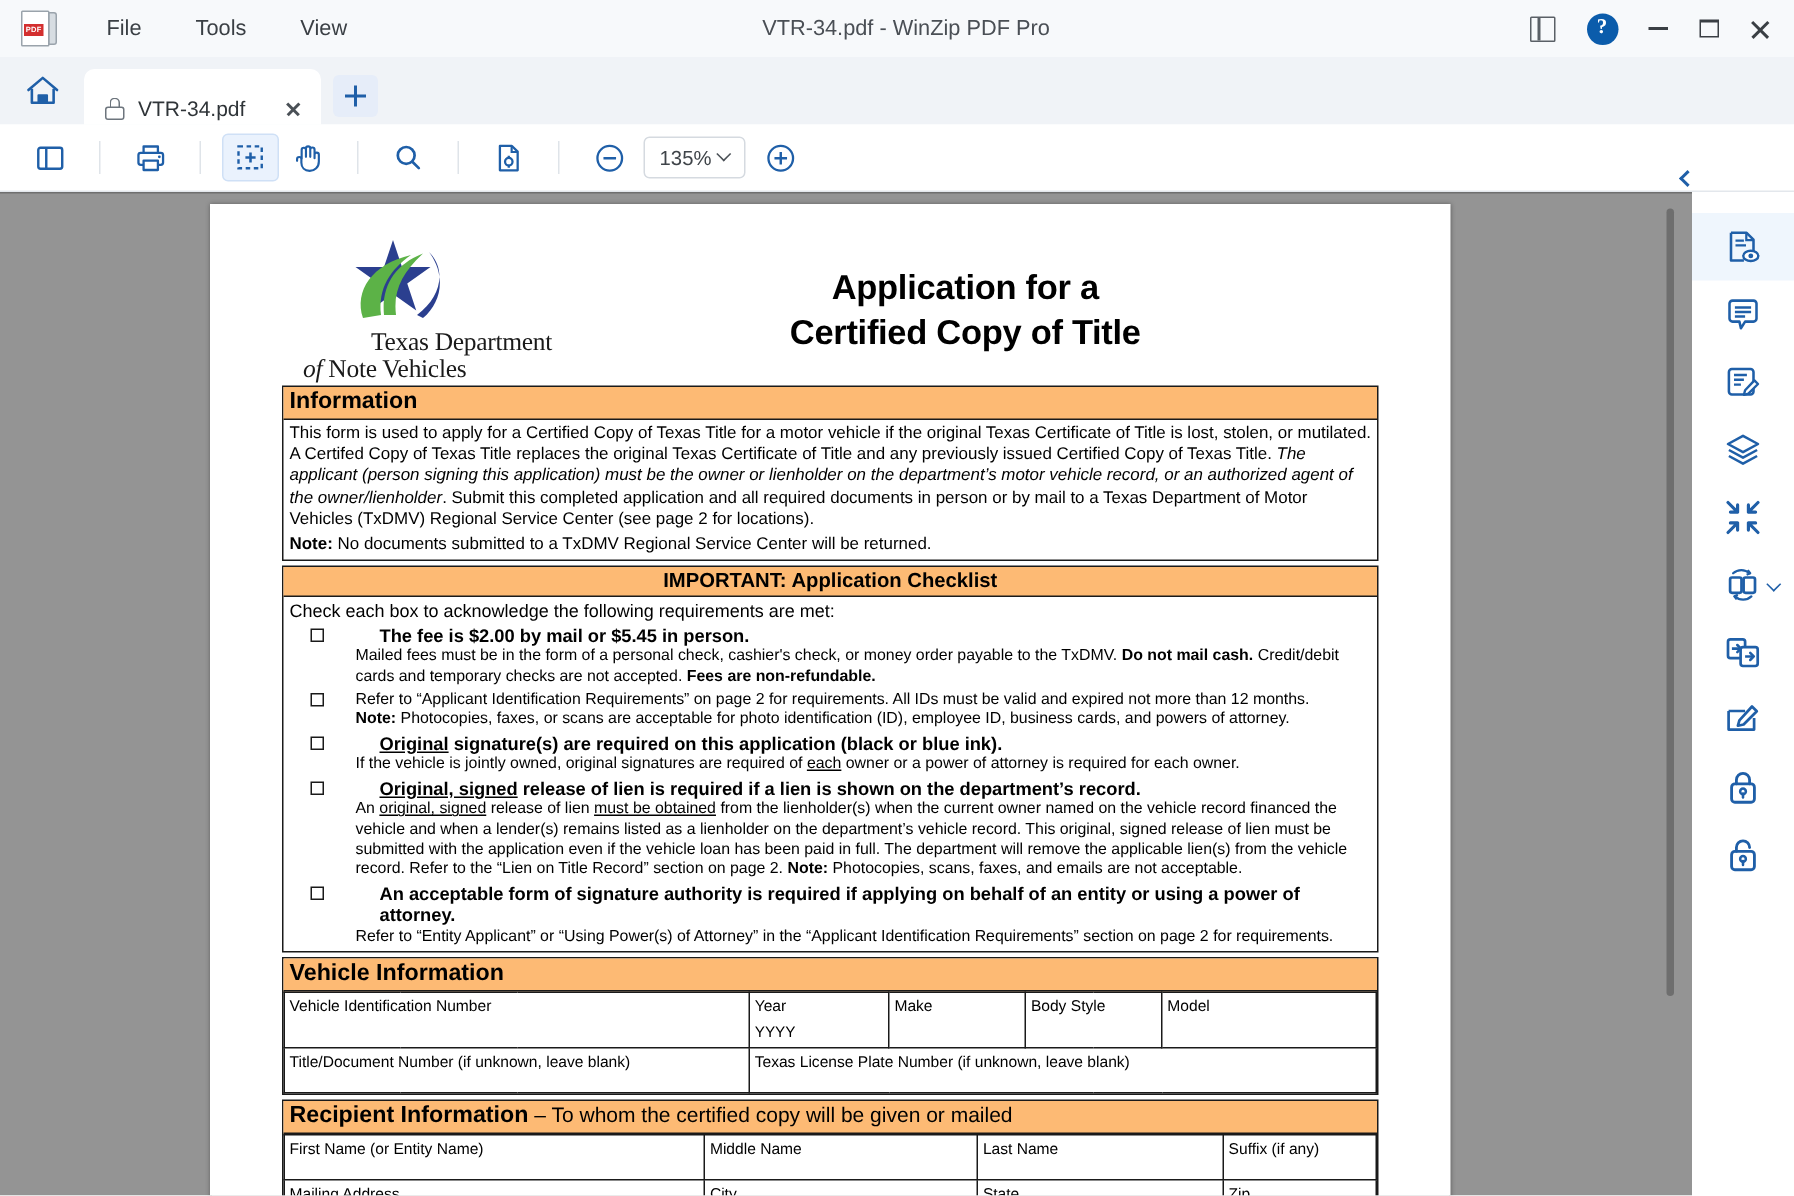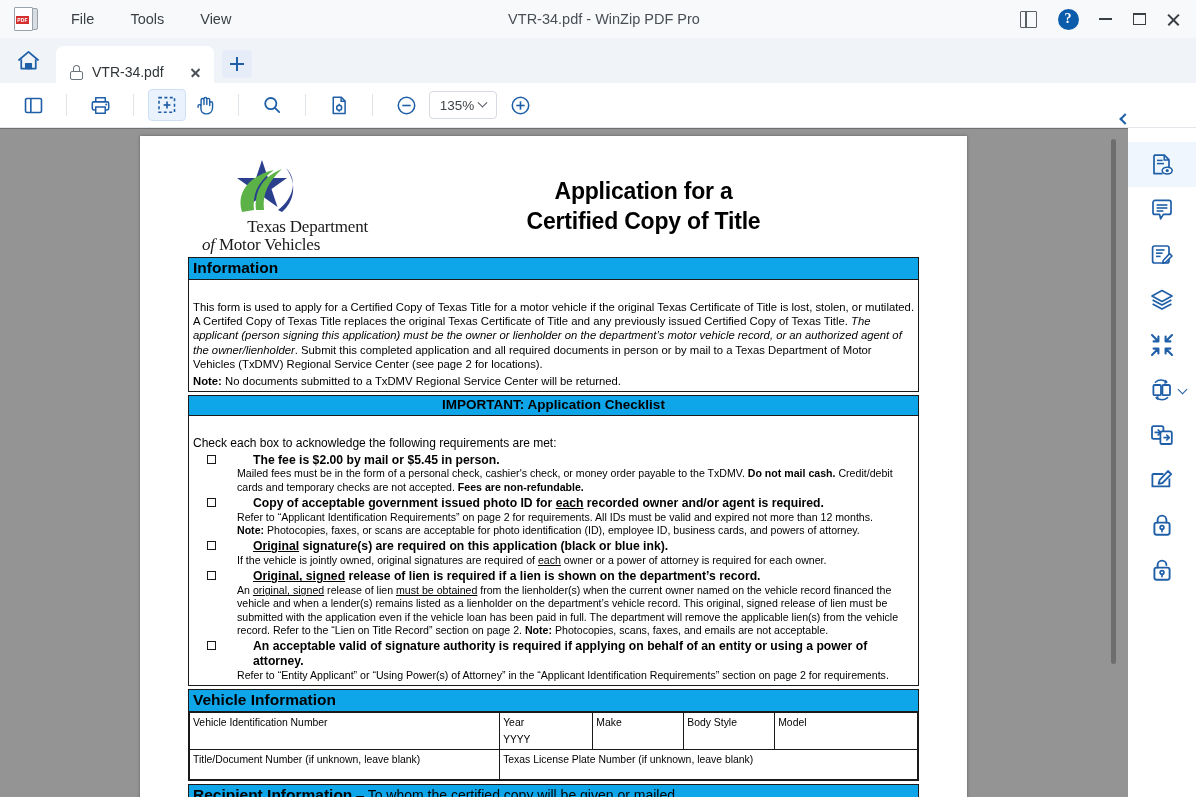--- a/index.html
+++ b/index.html
@@ -204,26 +204,26 @@
     line-height: 1.05; letter-spacing: -.2px;
   }
   .logo-txt2 i { font-style: italic; }
   .doc-title {
     flex: 1; text-align: center; font-size: 23px; font-weight: bold;
     line-height: 1.32; padding-top: 22px; letter-spacing: -.2px;
   }
 
   .sec { border: 1.3px solid #1a1a1a; margin-top: 3px; }
   .sec-hdr {
-    background: #0ea5e9; border-bottom: 1.3px solid #1a1a1a;
+    background: #fdba74; border-bottom: 1.3px solid #1a1a1a;
     font-size: 15.5px; font-weight: bold; padding: 1px 4px; line-height: 1.22;
   }
   .sec-hdr.ctr { text-align: center; font-size: 13.5px; }
   .sec-hdr .sub { font-weight: normal; font-size: 14px; }
-  .sec-body { padding: 20px 4px 3px 4px; font-size: 11.3px; line-height: 1.26; }
+  .sec-body { padding: 2px 4px 3px 4px; font-size: 11.3px; line-height: 1.26; }
   .sec-body p { margin: 0 0 3px 0; }
   .sec-body p:last-child { margin-bottom: 0; }
   .it { font-style: italic; }
   .bd { font-weight: bold; }
   .ul { text-decoration: underline; }
 
   .chk-row { display: flex; margin-top: 2px; }
   .chk {
     width: 9px; height: 9px; border: 1.2px solid #1a1a1a; flex: 0 0 auto;
     margin: 2px 9px 0 14px; background: #fff; cursor: default;
@@ -386,21 +386,21 @@
 
         <div class="hdr">
           <div class="logo-wrap">
             <svg class="logo-art" viewBox="0 0 130 62">
               <path d="M60 6 L66 24 L85 24 L69.5 35 L75.5 53 L60 42 L44.5 53 L50.5 35 L35 24 L54 24 Z" fill="#2b3f8f"></path>
               <path d="M40 58 C34 40 46 22 72 16 C58 26 50 38 52 56 Z" fill="#5cb247"></path>
               <path d="M76 56 C92 44 96 26 84 14 C96 30 92 48 80 58 Z" fill="#2b3f8f"></path>
               <path d="M54 56 C52 36 62 22 80 15 C66 28 60 40 62 56 Z" fill="#5cb247"></path>
             </svg>
             <div class="logo-txt1">Texas Department</div>
-            <div class="logo-txt2"><i>of</i> <span>Motor Vehicles</span></div>
+            <div class="logo-txt2"><i>of</i> <span>Note Vehicles</span></div>
           </div>
           <div class="doc-title">
             <div>Application for a</div>
             <div>Certified Copy of Title</div>
           </div>
         </div>
 
         <div class="sec">
           <div class="sec-hdr">Information</div>
           <div class="sec-body">
@@ -417,42 +417,41 @@
                 <div class="chk-row">
                   <div class="chk"></div>
                   <div class="chk-main">
                     <div class="chk-title">The fee is $2.00 by mail or $5.45 in person.</div>
                     <div class="chk-sub"><span>Mailed fees must be in the form of a personal check, cashier's check, or money order payable to the TxDMV.  </span><span class="bd">Do not mail cash.</span><span>  Credit/debit cards and temporary checks are not accepted.  </span><span class="bd">Fees are non-refundable.</span></div>
                   </div>
                 </div>
                 <div class="chk-row">
                   <div class="chk"></div>
                   <div class="chk-main">
-                    <div class="chk-title"><span>Copy of acceptable government issued photo ID for </span><span class="ul">each</span><span> recorded owner and/or agent is required.</span></div>
                     <div class="chk-sub"><span>Refer to “Applicant Identification Requirements” on page 2 for requirements.  All IDs must be valid and expired not more than 12 months.</span><br><span class="bd">Note:</span><span> Photocopies, faxes, or scans are acceptable for photo identification (ID), employee ID, business cards, and powers of attorney.</span></div>
                   </div>
                 </div>
                 <div class="chk-row">
                   <div class="chk"></div>
                   <div class="chk-main">
                     <div class="chk-title"><span class="ul">Original</span><span> signature(s) are required on this application (black or blue ink).</span></div>
                     <div class="chk-sub"><span>If the vehicle is jointly owned, original signatures are required of </span><span class="ul">each</span><span> owner or a power of attorney is required for each owner.</span></div>
                   </div>
                 </div>
                 <div class="chk-row">
                   <div class="chk"></div>
                   <div class="chk-main">
                     <div class="chk-title"><span class="ul">Original, signed</span><span> release of lien is required if a lien is shown on the department’s record.</span></div>
                     <div class="chk-sub"><span>An </span><span class="ul">original, signed</span><span> release of lien </span><span class="ul">must be obtained</span><span> from the lienholder(s) when the current owner named on the vehicle record financed the vehicle and when a lender(s) remains listed as a lienholder on the department’s vehicle record.  This original, signed release of lien must be submitted with the application even if the vehicle loan has been paid in full.  The department will remove the applicable lien(s) from the vehicle record.  Refer to the “Lien on Title Record” section on page 2.  </span><span class="bd">Note:</span><span> Photocopies, scans, faxes, and emails are not acceptable.</span></div>
                   </div>
                 </div>
                 <div class="chk-row">
                   <div class="chk"></div>
                   <div class="chk-main">
-                    <div class="chk-title">An acceptable valid of signature authority is required if applying on behalf of an entity or using a power of attorney.</div>
+                    <div class="chk-title">An acceptable form of signature authority is required if applying on behalf of an entity or using a power of attorney.</div>
                     <div class="chk-sub"><span>Refer to “Entity Applicant” or “Using Power(s) of Attorney” in the “Applicant Identification Requirements” section on page 2 for requirements.</span></div>
                   </div>
                 </div>
               </div>
           </div>
         </div>
 
         <div class="sec">
           <div class="sec-hdr">Vehicle Information</div>
           <table class="frm">

